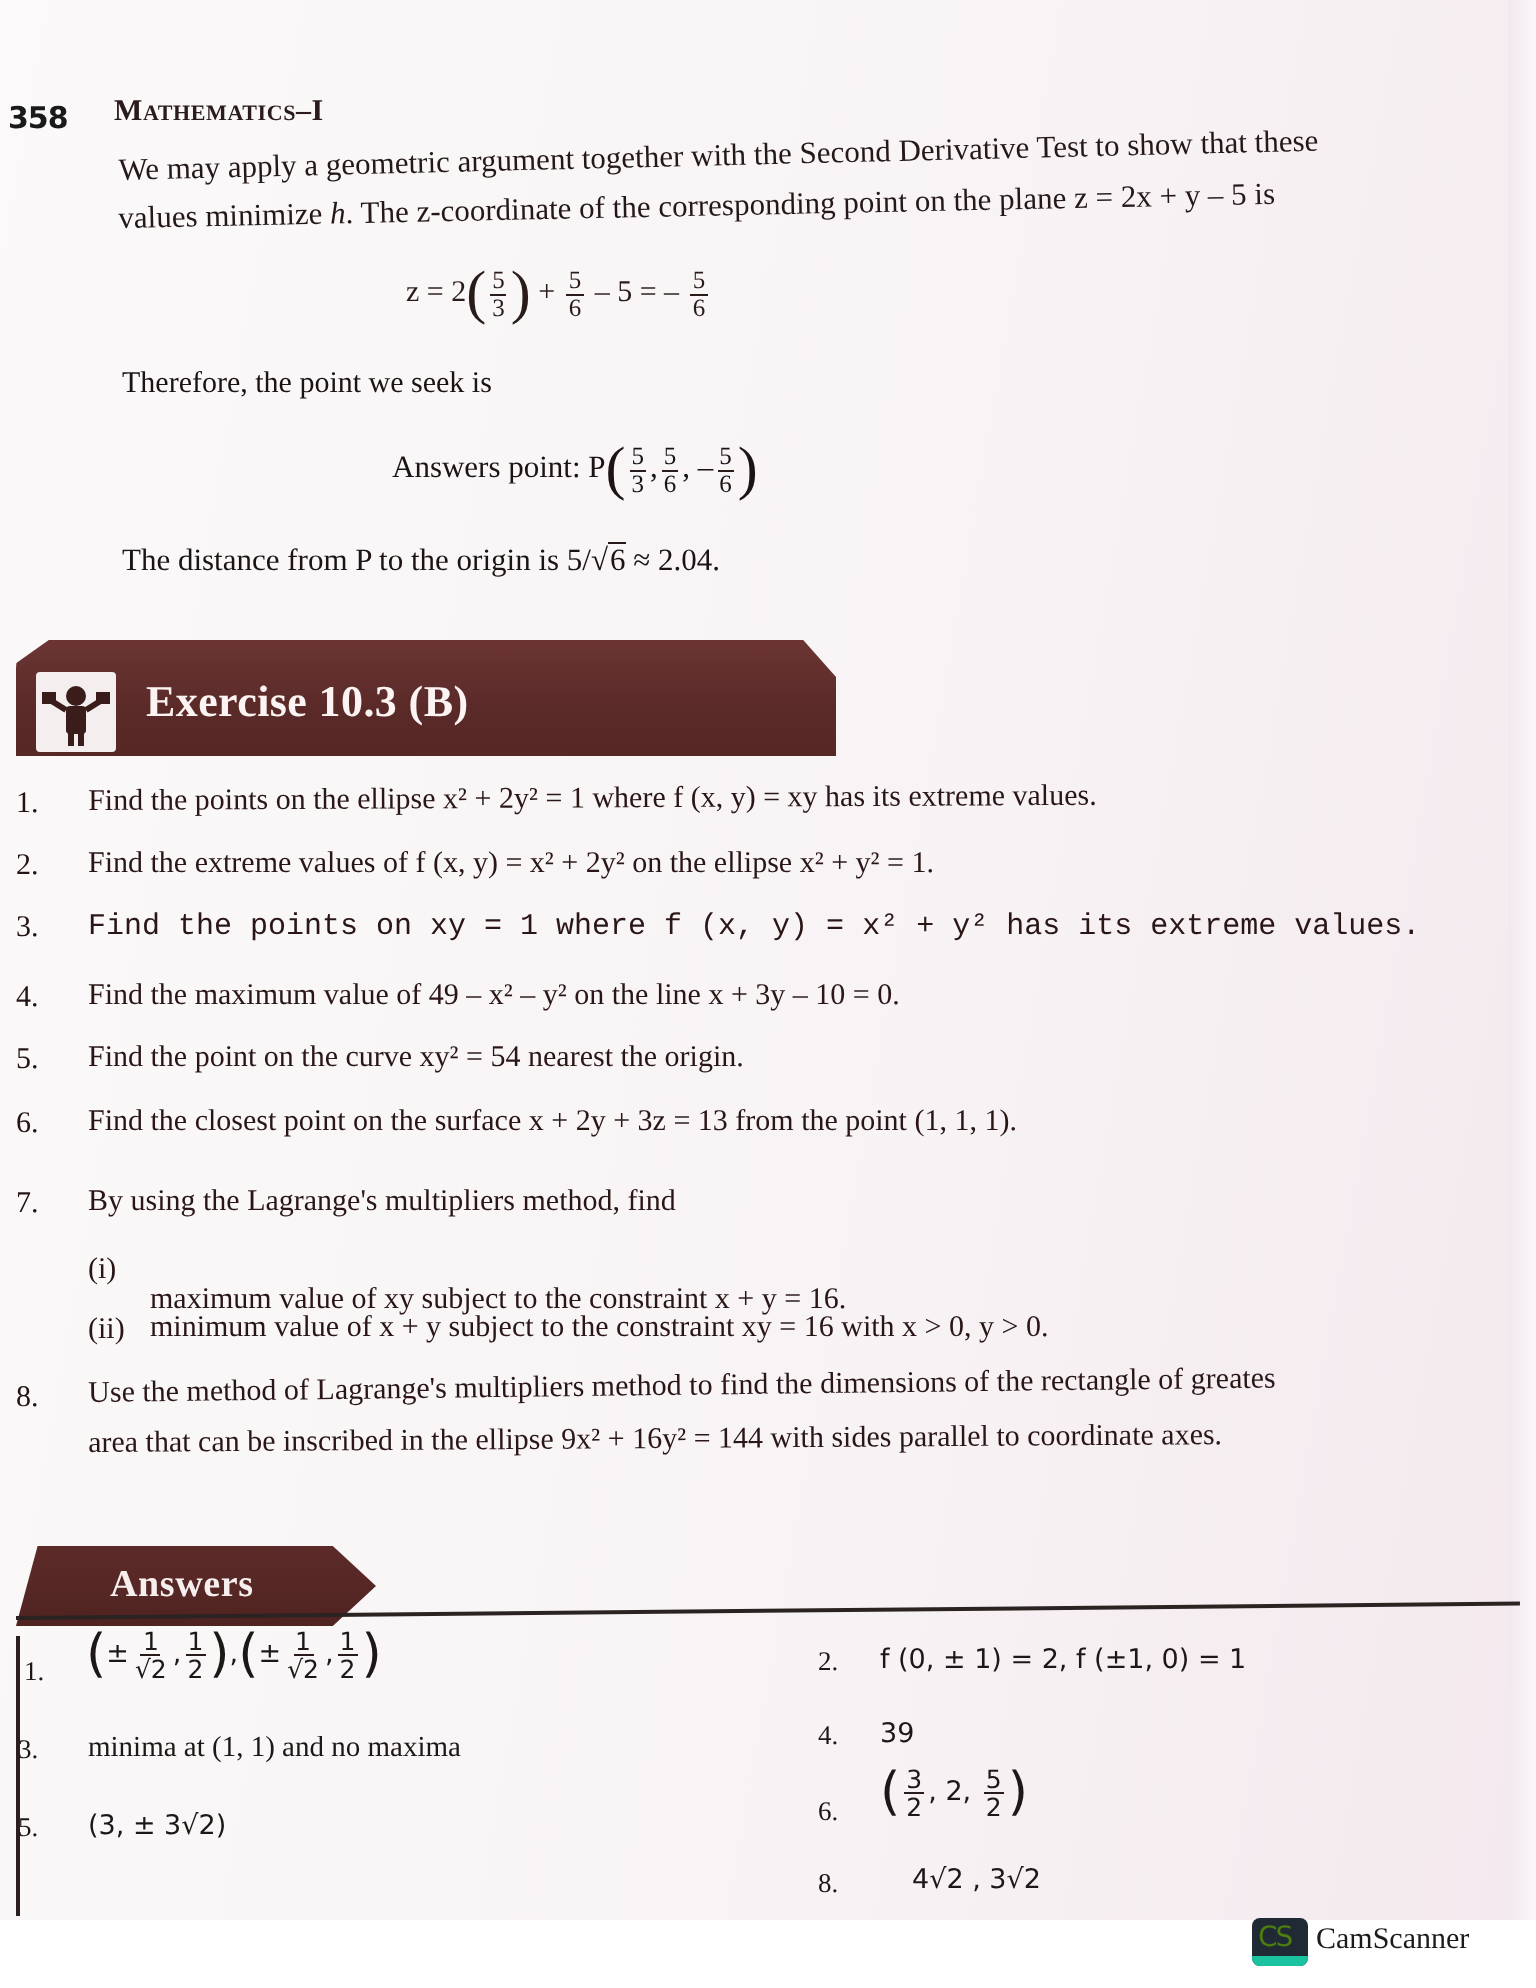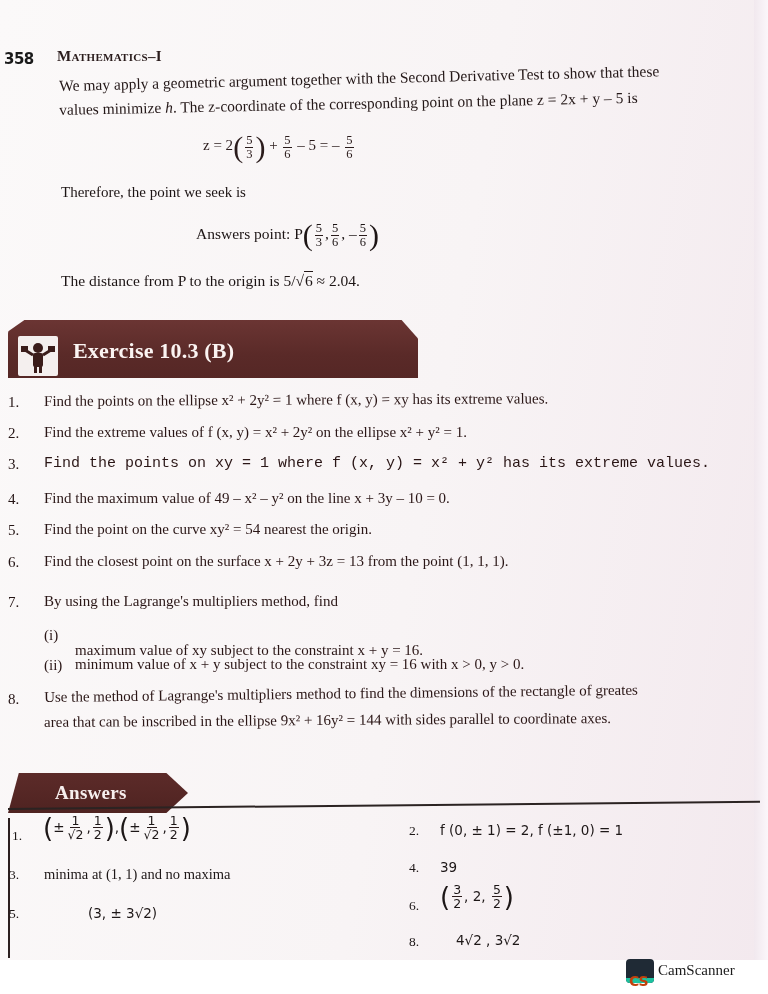--- a/index.html
+++ b/index.html
@@ -90,21 +90,21 @@
 
   .cs-logo {
     position: absolute; left: 626px; top: 959px; width: 28px; height: 24px;
     background: #1f2a35; border-radius: 4px; overflow: hidden;
   }
   .cs-logo::after {
     content: ""; position: absolute; left: 0; bottom: 0; width: 100%; height: 5px; background: #1bc2a0;
   }
   .cs-logo-text {
     position: absolute; left: 629px; top: 961px; font-family: "DejaVu Sans", sans-serif;
-    font-weight: bold; font-size: 14px; color: #c2410c; z-index: 2; letter-spacing: -1px; margin-top: 12px;
+    font-weight: normal; font-size: 14px; color: #4d7c0f; z-index: 2; letter-spacing: -1px;
   }
   .cs-brand {
     left: 658px; top: 962px; font-size: 15px; color: #1b1b1b; font-family: "Liberation Serif", serif;
   }
 </style>
 </head>
 <body>
 
 <div class="page"></div>
 <div class="right-edge"></div>
@@ -221,21 +221,21 @@
 <div class="abs anum" style="left:409px; top:823px;">2.</div>
 <div class="abs ans" style="left:440px; top:822px;">f (0, ± 1) = 2, f (±1, 0) = 1</div>
 
 <div class="abs anum" style="left:9px; top:867px;">3.</div>
 <div class="abs ans" style="left:44px; top:866px; font-family:'Liberation Serif', serif; font-size:14.5px;">minima at (1, 1) and no maxima</div>
 
 <div class="abs anum" style="left:409px; top:860px;">4.</div>
 <div class="abs ans" style="left:440px; top:859px;">39</div>
 
 <div class="abs anum" style="left:9px; top:906px;">5.</div>
-<div class="abs ans" style="left:44px; top:905px;margin-left:44px;">(3, ± 3√2)</div>
+<div class="abs ans" style="left:44px; top:905px;">(3, ± 3√2)</div>
 
 <div class="abs anum" style="left:409px; top:898px;">6.</div>
 <div class="abs ans" style="left:440px; top:883px;">
   <span class="paren-sm">(</span><span class="frac">
       <span class="num">3</span>
       <span class="den">2</span>
     </span>, <span>2</span>, <span class="frac">
       <span class="num">5</span>
       <span class="den">2</span>
     </span><span class="paren-sm">)</span>

